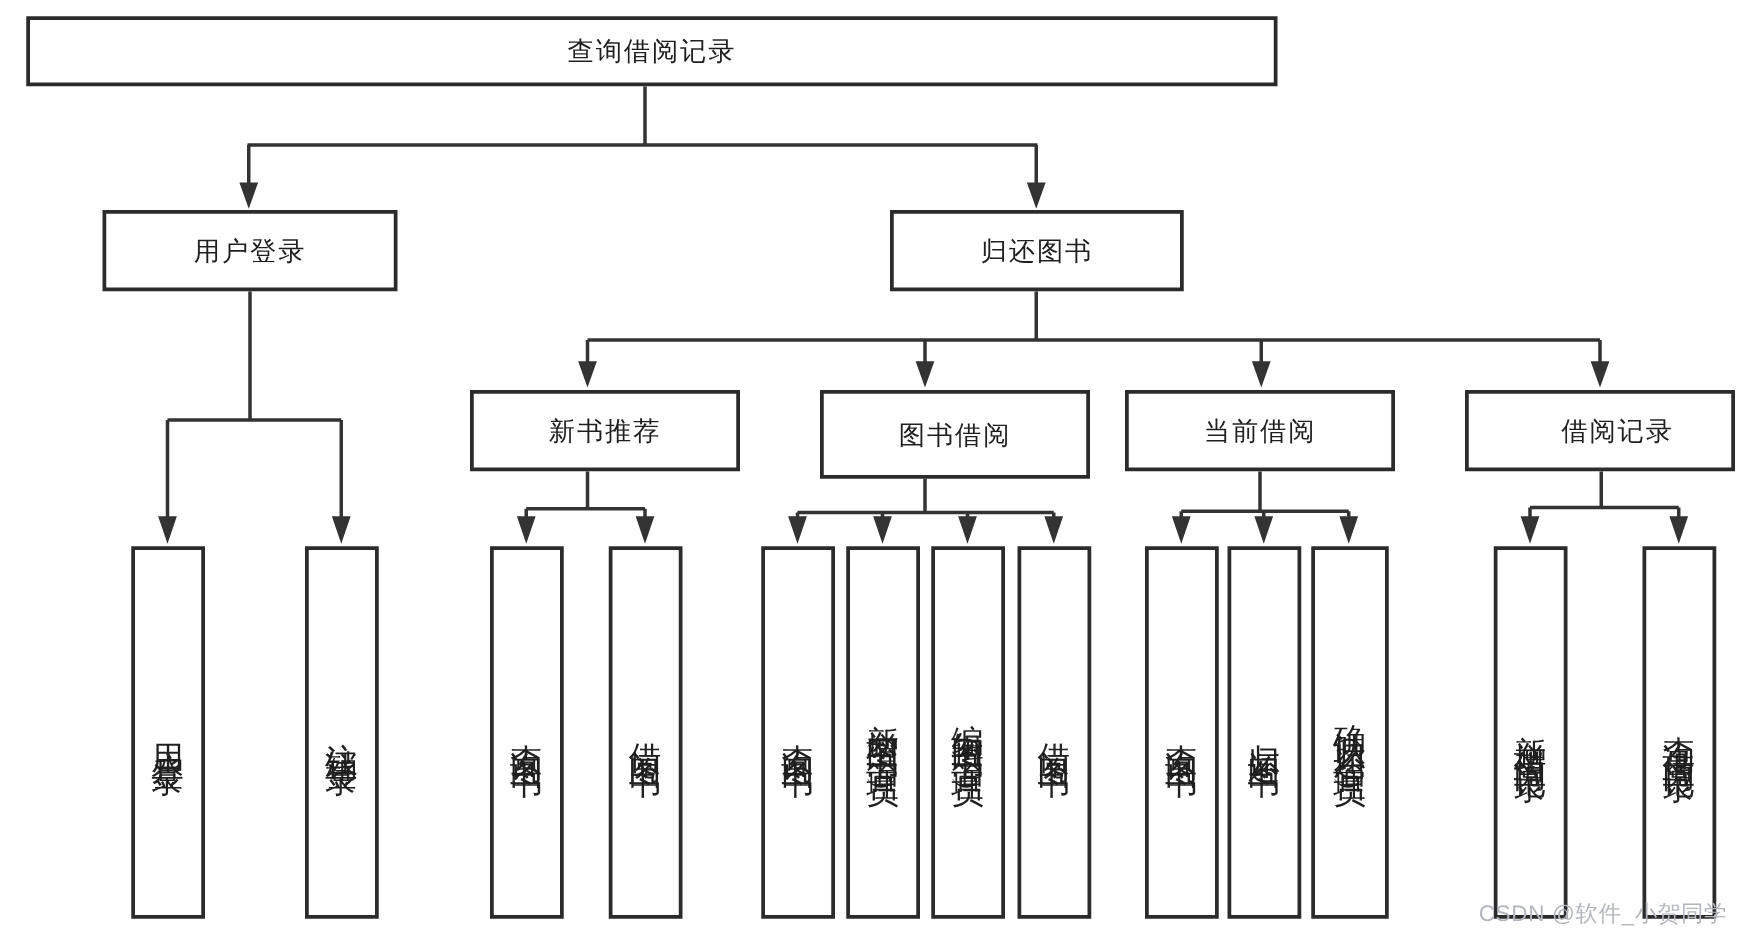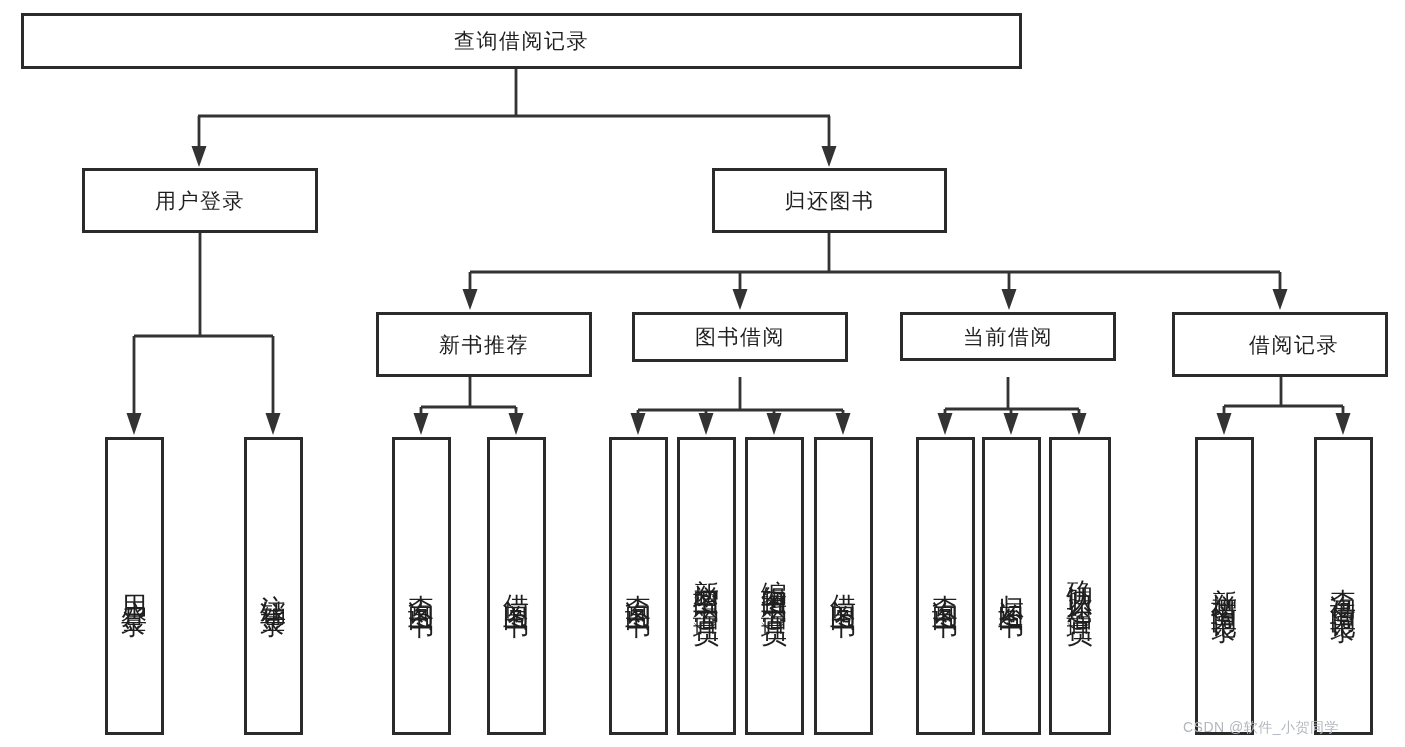--- a/index.html
+++ b/index.html
@@ -39,21 +39,21 @@
     text-orientation:mixed;
     font-size:26px;
     letter-spacing:6px;
     line-height:1;
     white-space:nowrap;
     color:var(--text);
   }
   .watermark{
     position:absolute;
     left:1183px;top:719px;
-    font-size:14px;
+    font-size:18px;
     letter-spacing:0.5px;
     color:var(--watermark);
     white-space:nowrap;
     z-index:5;
   }
 </style>
 </head>
 <body>
 
 <div class="canvas">
@@ -98,24 +98,24 @@
   <div class="node" style="left:82px;top:168px;width:236px;height:65px;">
     <span class="hlabel">用户登录</span>
   </div>
   <div class="node" style="left:712px;top:168px;width:235px;height:65px;">
     <span class="hlabel">归还图书</span>
   </div>
 
   <div class="node" style="left:376px;top:312px;width:216px;height:65px;">
     <span class="hlabel">新书推荐</span>
   </div>
-  <div class="node" style="left:632px;top:312px;width:216px;height:50px;">
+  <div class="node" style="left:656px;top:312px;width:216px;height:71px;">
     <span class="hlabel">图书借阅</span>
   </div>
-  <div class="node" style="left:900px;top:312px;width:216px;height:49px;">
+  <div class="node" style="left:900px;top:312px;width:216px;height:65px;">
     <span class="hlabel">当前借阅</span>
   </div>
   <div class="node" style="left:1172px;top:312px;width:216px;height:65px;padding-left:28px;">
     <span class="hlabel">借阅记录</span>
   </div>
 
   <div class="node leaf" style="left:105px;">
     <span class="vtext">用户登录</span>
   </div>
   <div class="node leaf" style="left:244px;">

